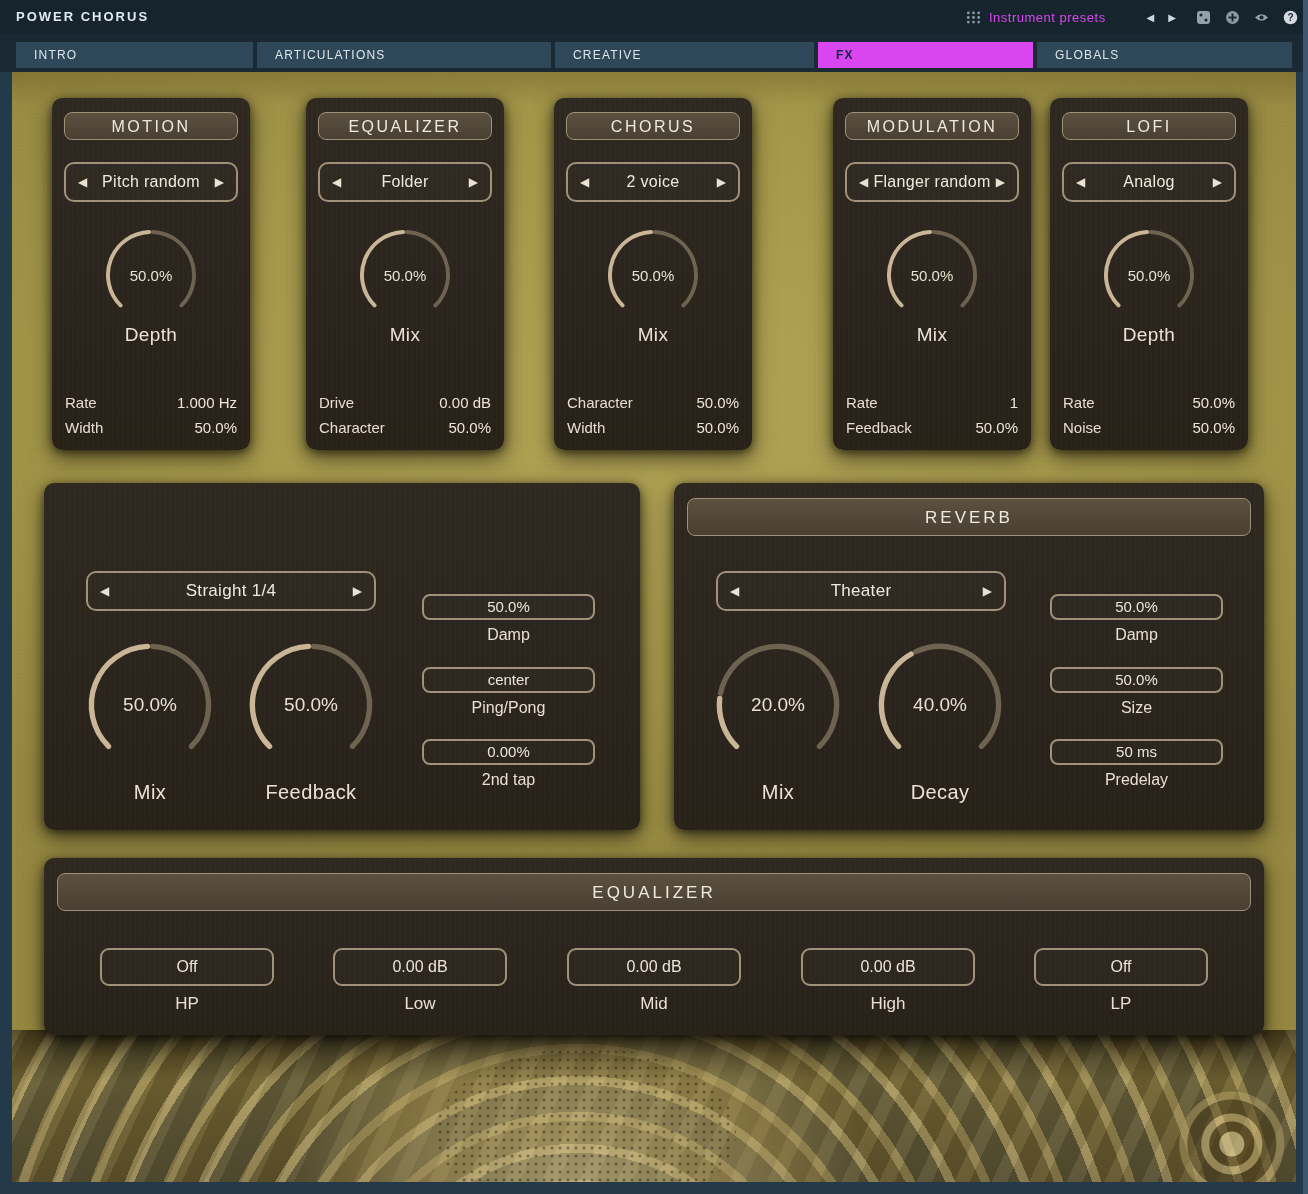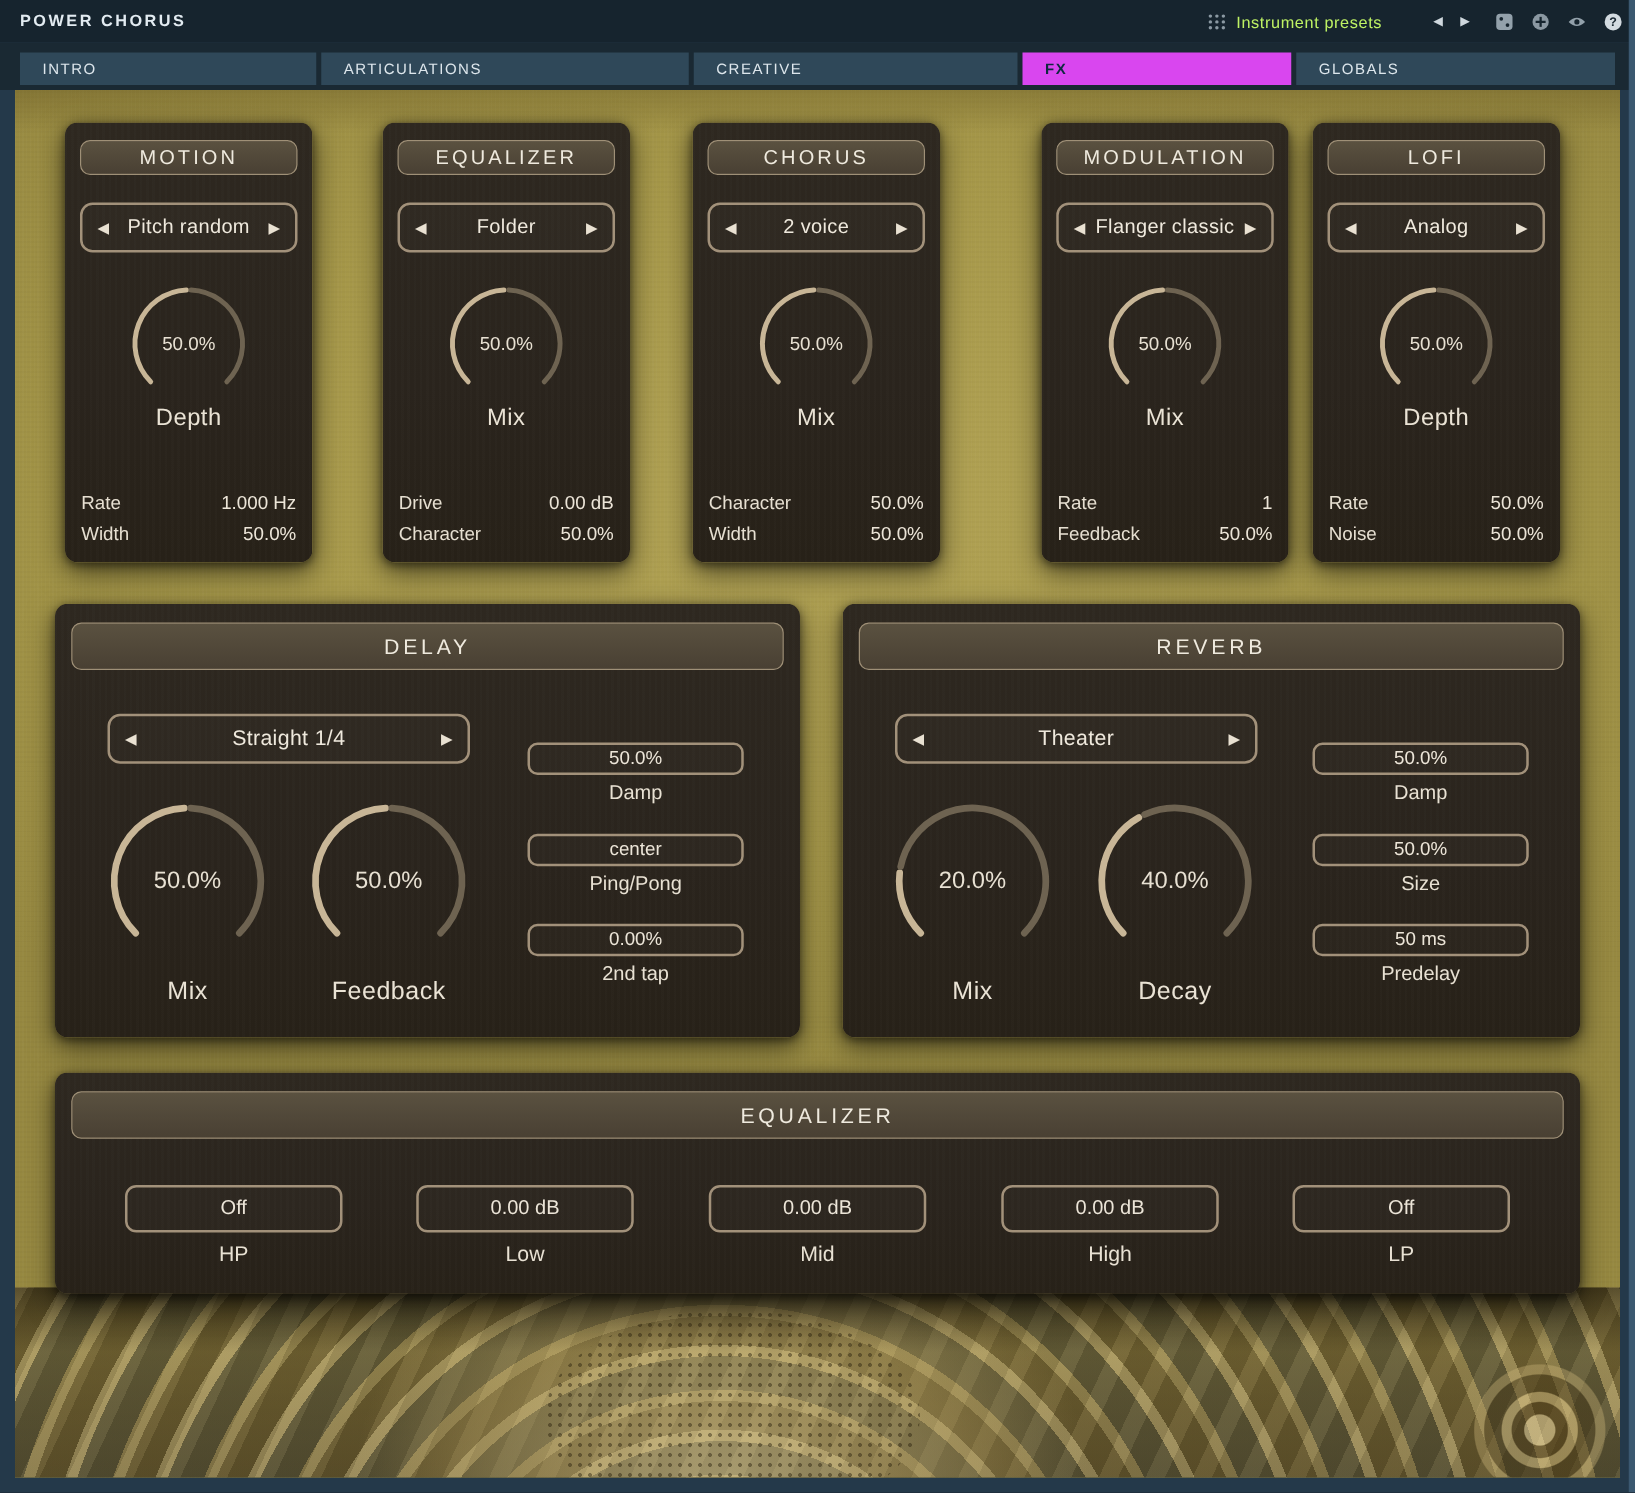--- a/index.html
+++ b/index.html
@@ -4,21 +4,21 @@
 <style>
   * { margin:0; padding:0; box-sizing:border-box; }
   html,body { width:1308px; height:1194px; background:#1c2b36; font-family:"Liberation Sans", sans-serif; }
   .window { position:relative; width:1308px; height:1194px; background:#24394a; overflow:hidden; }
   .edge-right { position:absolute; right:0; top:0; width:5px; height:100%; background:#3b5870; }
 
   
   .titlebar { position:absolute; left:0; top:0; width:100%; height:34px; background:#16242e; }
   .app-title { position:absolute; left:16px; top:9px; font-size:13px; font-weight:bold; letter-spacing:2px; color:#e2ebf1; }
   .preset-bar { position:absolute; left:966px; top:0; height:34px; display:flex; align-items:center; gap:8px; cursor:pointer; }
-  .preset-label { font-size:13px; color:#bef264; letter-spacing:0.5px; }
+  .preset-label { font-size:13px; color:#d946ef; letter-spacing:0.5px; }
   .tb-icons { position:absolute; right:10px; top:0; height:34px; display:flex; align-items:center; gap:14px; }
   .tb-icons .arr { color:#cfd8de; font-size:10px; cursor:pointer; }
   .tb-icon { width:15px; height:15px; display:block; cursor:pointer; }
 
   
   .tabbar { position:absolute; left:0; top:34px; width:100%; height:38px; background:#1a2933; }
   .tab { position:absolute; top:8px; height:26px; background:#2f4859; color:#dde6ec; font-size:12px; letter-spacing:1.2px; line-height:26px; padding-left:18px; cursor:pointer; }
   .tab.active { background:#d946ef; color:#0e2940; font-weight:bold; }
 
   
@@ -240,21 +240,21 @@
           <span>Width</span>
           <span class="rv">50.0%</span>
         </div>
       </div>
     </section>
 
     <section class="panel fx-panel" style="left:790px;margin-left:31px;">
       <div class="panel-header">MODULATION</div>
       <div class="selector">
         <span class="arrow">◀</span>
-        <span class="sel-label">Flanger classic</span>
+        <span class="sel-label">Flanger random</span>
         <span class="arrow">▶</span>
       </div>
       <div class="knob small">
           <svg width="94" height="94">
             <path d="M 16.56 77.44 A 43.052 43.052 0 0 1 45.12 3.99" stroke="#c8b697" fill="none" stroke-width="3.9480000000000004" stroke-linecap="round"></path>
             <path d="M 48.88 3.99 A 43.052 43.052 0 0 1 77.44 77.44" stroke="#6e6351" fill="none" stroke-width="3.9480000000000004" stroke-linecap="round"></path>
           </svg>
         <span class="knob-value">50.0%</span>
       </div>
       <div class="knob-label">Mix</div>
@@ -291,21 +291,20 @@
           <span class="rv">50.0%</span>
         </div>
         <div class="row">
           <span>Noise</span>
           <span class="rv">50.0%</span>
         </div>
       </div>
     </section>
 
     <section class="panel big-panel" style="left:32px;">
-      <div class="panel-header big">DELAY</div>
       <div class="selector">
         <span class="arrow">◀</span>
         <span class="sel-label">Straight 1/4</span>
         <span class="arrow">▶</span>
       </div>
       <div class="knob-group" style="left:22px;">
         <div class="knob big"><svg width="128" height="128">
               <path d="M 22.55 105.45 A 58.624 58.624 0 0 1 61.44 5.43" stroke="#c8b697" fill="none" stroke-width="5.376" stroke-linecap="round"></path>
               <path d="M 66.56 5.43 A 58.624 58.624 0 0 1 105.45 105.45" stroke="#6e6351" fill="none" stroke-width="5.376" stroke-linecap="round"></path>
             </svg>

